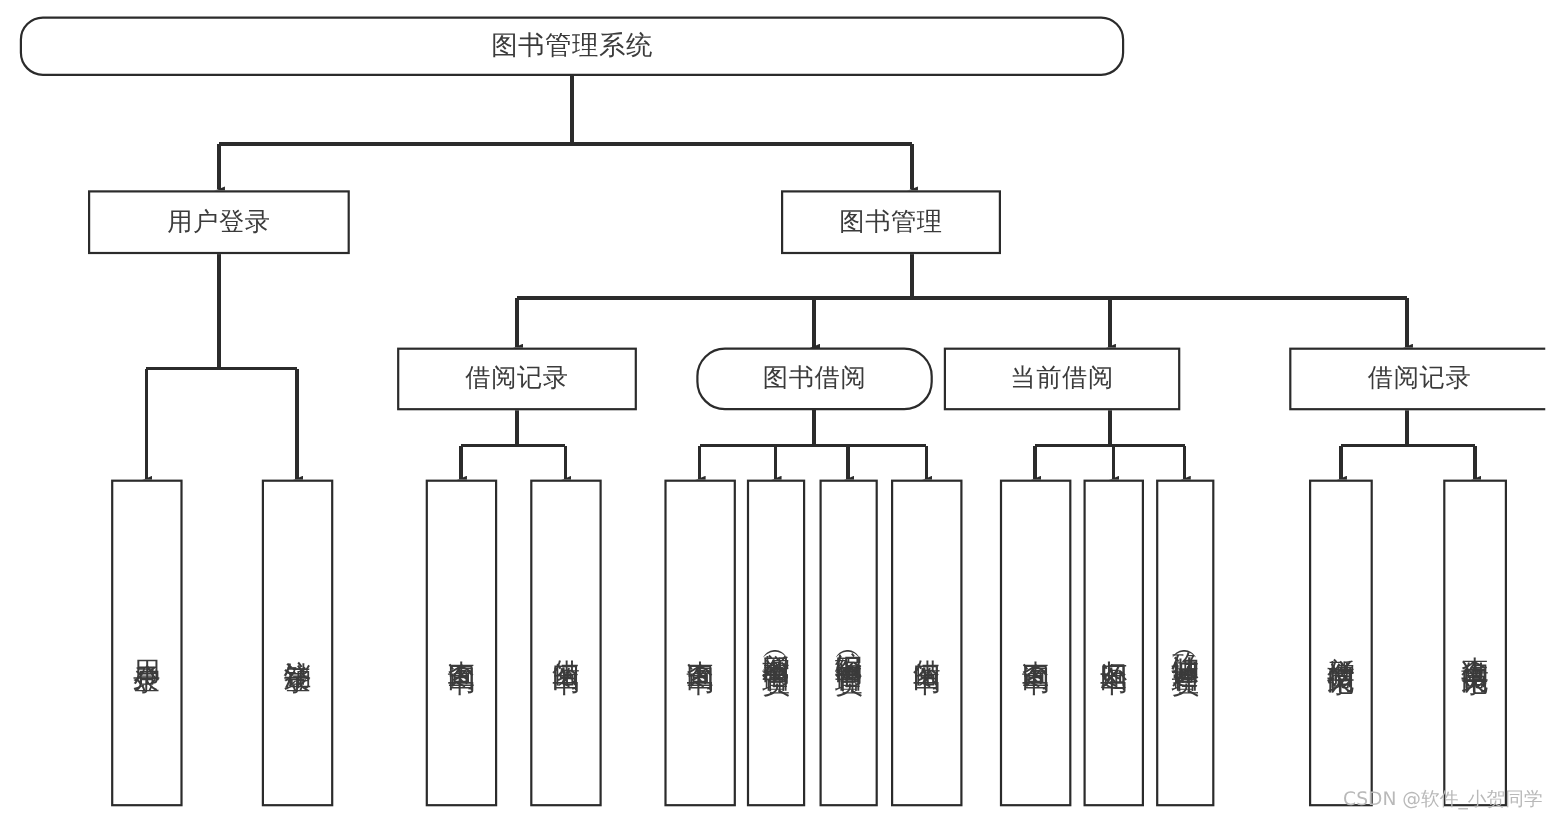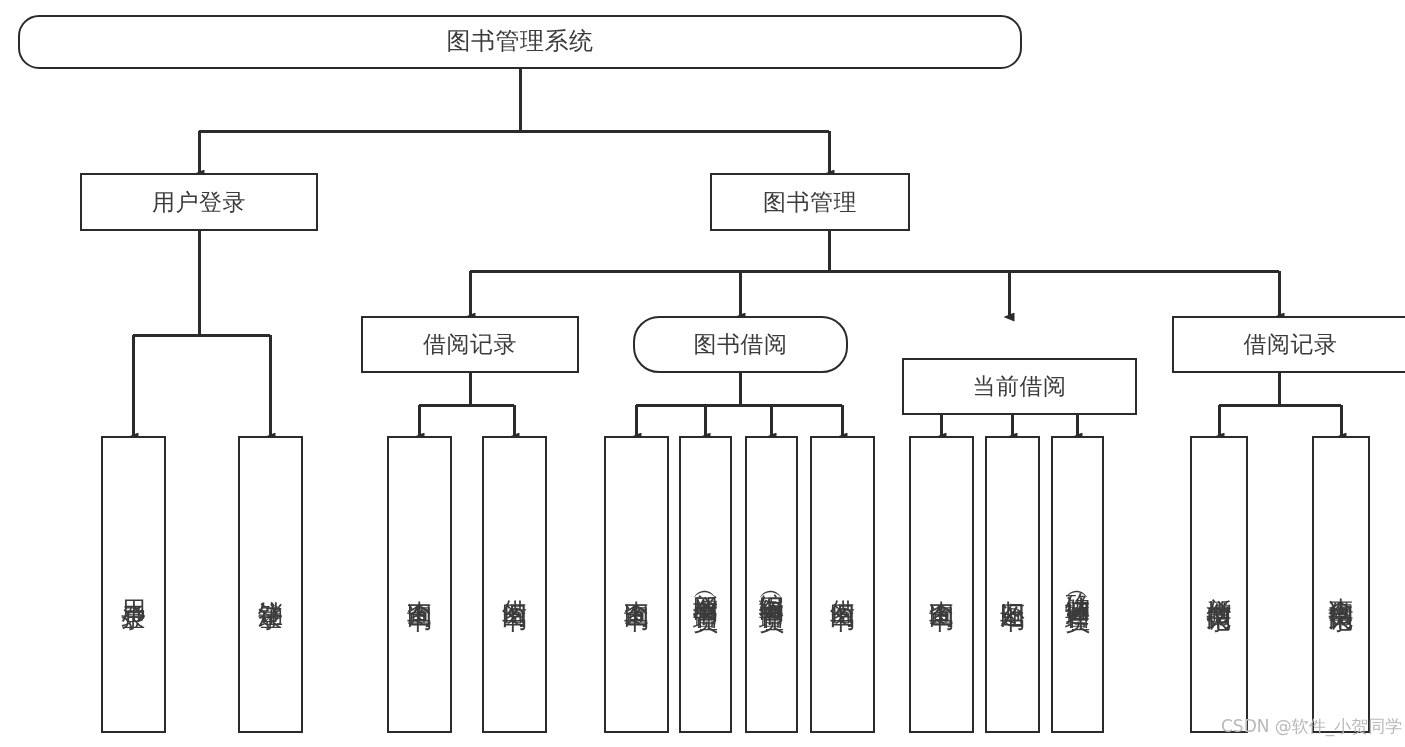--- a/index.html
+++ b/index.html
@@ -130,21 +130,21 @@
       </div>
       <div class="node horiz" style="left: 710px; top: 173px; width: 200px; height: 58px;">
         <span class="node-label">图书管理</span>
       </div>
       <div class="node horiz" style="left: 361px; top: 316px; width: 218px; height: 57px;">
         <span class="node-label">借阅记录</span>
       </div>
       <div class="node horiz" style="left: 633px; top: 316px; width: 215px; height: 57px; border-radius: 26px;">
         <span class="node-label">图书借阅</span>
       </div>
-      <div class="node horiz" style="left: 902px; top: 316px; width: 235px; height: 57px; margin-top: 42px;">
+      <div class="node horiz" style="left: 858px; top: 316px; width: 215px; height: 57px;">
         <span class="node-label">当前借阅</span>
       </div>
       <div class="node horiz" style="left: 1172px; top: 316px; width: 237px; height: 57px;">
         <span class="node-label">借阅记录</span>
       </div>
       <div class="node vert" style="left: 101px; top: 436px; width: 65px; height: 297px;">
         <span class="node-label">用户登录</span>
       </div>
       <div class="node vert" style="left: 238px; top: 436px; width: 65px; height: 297px;">
         <span class="node-label">注销登录</span>

